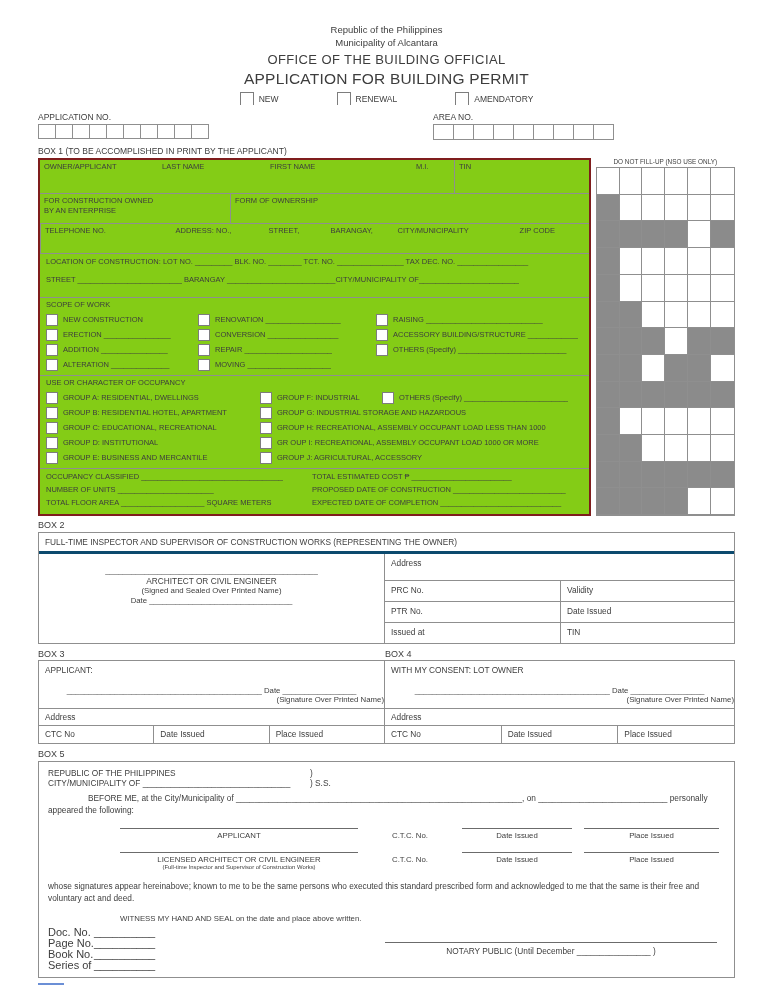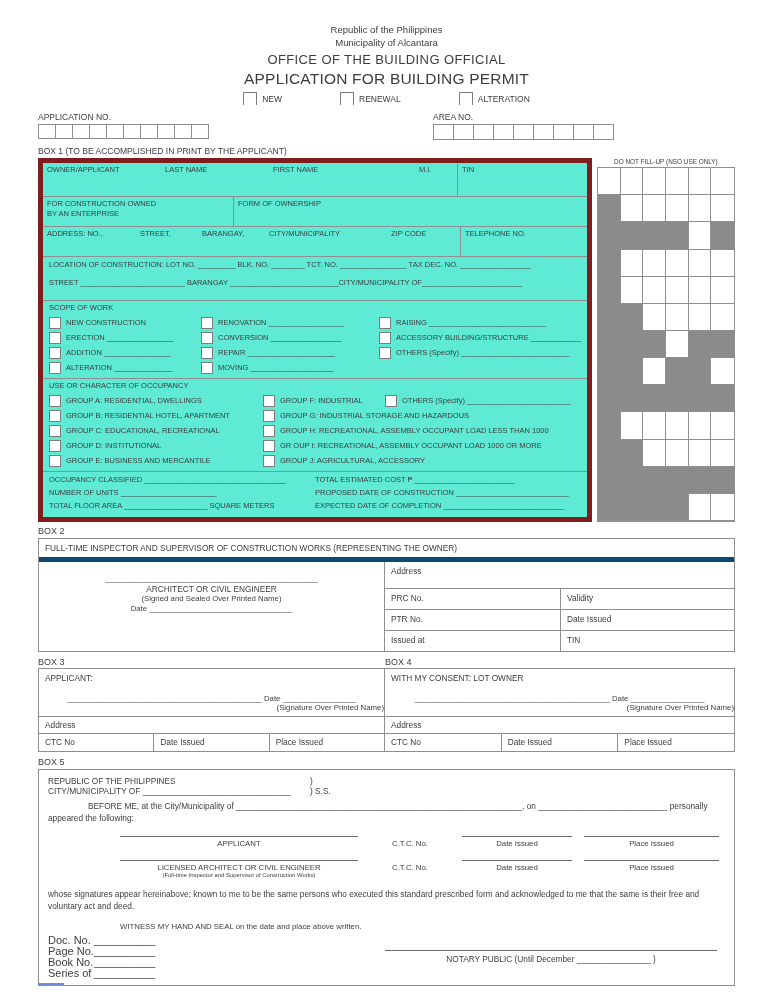--- a/index.html
+++ b/index.html
@@ -16,21 +16,21 @@
   .types .cb{width:12px;height:12px}
   .numsrow{position:relative;margin-top:7px;height:33px}
   .numlabel{font-size:8.5px}
   .cellrow{display:flex;margin-top:2px}
   .numcell{width:16px;height:13px;border:1px solid #8f8f8f;margin-left:-1px;background:#fff}
   .numcell:first-child{margin-left:0}
   .areablock{position:absolute;left:395px;top:0}
   .areablock .numcell{width:19px;height:14px}
   .seclabel{font-size:8.5px;margin:1px 0 2px}
   .main{display:flex;align-items:stretch}
-  .b1{width:551px;border:5px solid #7f1d1d;background:#5eead4}
+  .b1{width:551px;border:2px solid #7f1d1d;background:#84cc16}
   .b1row{border-bottom:1px solid #8f8f8f}
   .b1row:last-child{border-bottom:0}
   .fr{display:flex}
   .hcell{font-size:7.5px;padding:2px 4px;box-sizing:border-box}
   .vl{border-left:1px solid #8f8f8f}
   .r1{height:33px}
   .r1 .c1{width:118px}.r1 .c2{width:108px}.r1 .c3{width:146px}.r1 .c4{width:42px}.r1 .c5{flex:1}
   .r2{height:29px}
   .r2 .c1{width:190px;line-height:1.3}.r2 .c2{flex:1}
   .r3{height:29px}
@@ -48,21 +48,21 @@
   .r7{padding:3px 6px}
   .cl1{width:266px;overflow:hidden}.cl2{flex:1;overflow:hidden}
   .tline{font-size:7.5px;height:13px;white-space:nowrap;overflow:hidden}
   .nso{width:140px;margin-left:5px;display:flex;flex-direction:column}
   .nsolabel{font-size:6.4px;text-align:center;white-space:nowrap;margin-bottom:2px}
   .nsogrid{display:grid;grid-template-columns:repeat(6,1fr);grid-auto-rows:1fr;border:1px solid #8f8f8f;flex:1}
   .nsocell{border-right:1px solid #8f8f8f;border-bottom:1px solid #8f8f8f;background:#fff;min-height:23px}
   .nsocell:nth-child(6n){border-right:0}
   .nsocell.fill{background:#8b8b8b}
   .b2{border:1px solid #8f8f8f;margin-top:2px}
-  .b2head{font-size:8.3px;padding:4px 6px;border-bottom:5px solid #0c4a6e}
+  .b2head{font-size:8.3px;padding:4px 6px;border-bottom:3px solid #0c4a6e}
   .b2body{display:flex}
   .b2left{width:345px;text-align:center;padding-top:12px;font-size:7.8px}
   .b2left .nm{font-size:8.3px;margin-top:1px}
   .b2left .sub{font-size:7.8px}
   .b2left .dt{margin-top:1px}
   .b2right{flex:1;border-left:1px solid #8f8f8f}
   .b2addr{font-size:8.3px;padding:4px 6px;border-bottom:1px solid #8f8f8f;height:27px;box-sizing:border-box}
   .b2row{display:flex;border-bottom:1px solid #8f8f8f;height:20px}
   .b2row:last-child{border-bottom:0}
   .b2cell{width:175px;font-size:8.3px;padding:4px 6px;box-sizing:border-box;white-space:nowrap;overflow:hidden}
@@ -117,21 +117,21 @@
         <div class="cbrow">
           <span class="cb"></span>
           <span>NEW</span>
         </div>
         <div class="cbrow">
           <span class="cb"></span>
           <span>RENEWAL</span>
         </div>
         <div class="cbrow">
           <span class="cb"></span>
-          <span>ALTERATION</span>
+          <span>AMENDATORY</span>
         </div>
       </div>
   </div>
 
   <div class="numsrow">
     <div>
       <div class="numlabel">APPLICATION NO.</div>
       <div class="cellrow">
           <div class="numcell"></div>
           <div class="numcell"></div>
@@ -176,28 +176,28 @@
 
       <div class="b1row r2 fr">
         <div class="hcell c1">
           <div>FOR CONSTRUCTION OWNED</div>
           <div>BY AN ENTERPRISE</div>
         </div>
         <div class="hcell c2 vl">FORM OF OWNERSHIP</div>
       </div>
 
       <div class="b1row r3 fr">
+        <div class="hcell phone vl">TELEPHONE NO.</div>
         <div class="hcell left">
           <span class="a1">ADDRESS:   NO.,</span>
           <span class="a2">STREET,</span>
           <span class="a3">BARANGAY,</span>
           <span class="a4">CITY/MUNICIPALITY</span>
           <span class="a5">ZIP CODE</span>
         </div>
-        <div class="hcell phone vl">TELEPHONE NO.</div>
       </div>
 
       <div class="b1row r4">
         <div>LOCATION OF CONSTRUCTION:   LOT NO. _________  BLK. NO. ________  TCT. NO. ________________  TAX DEC. NO. _________________</div>
         <div class="l2">STREET _________________________ BARANGAY __________________________CITY/MUNICIPALITY OF________________________</div>
       </div>
 
       <div class="b1row r5">
         <div class="secttl">SCOPE OF WORK</div>
         <div class="cols">

